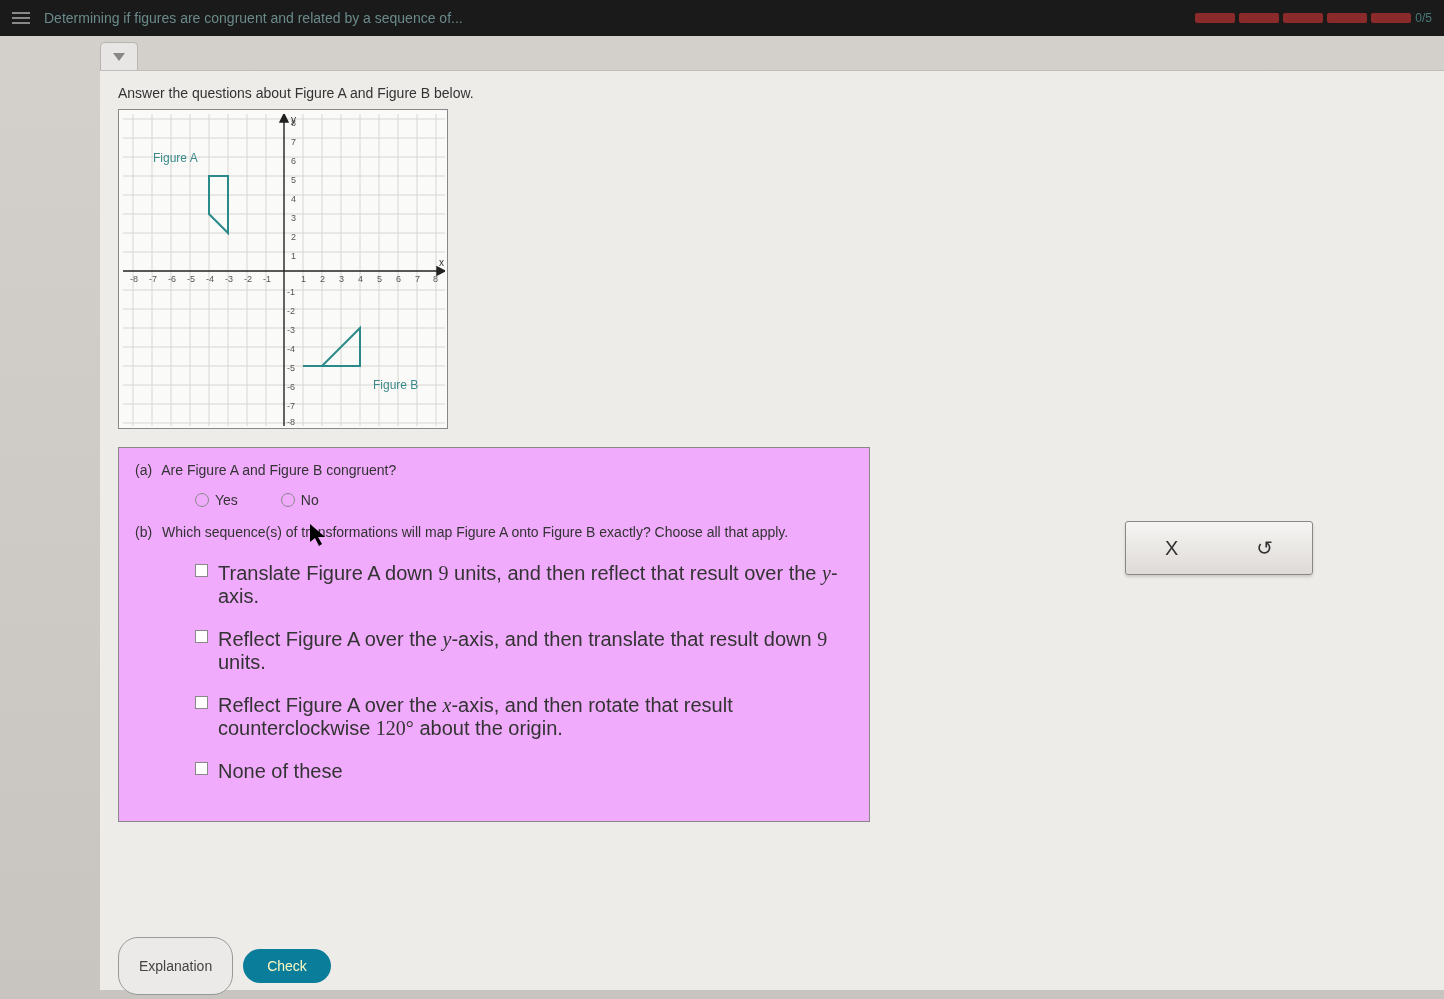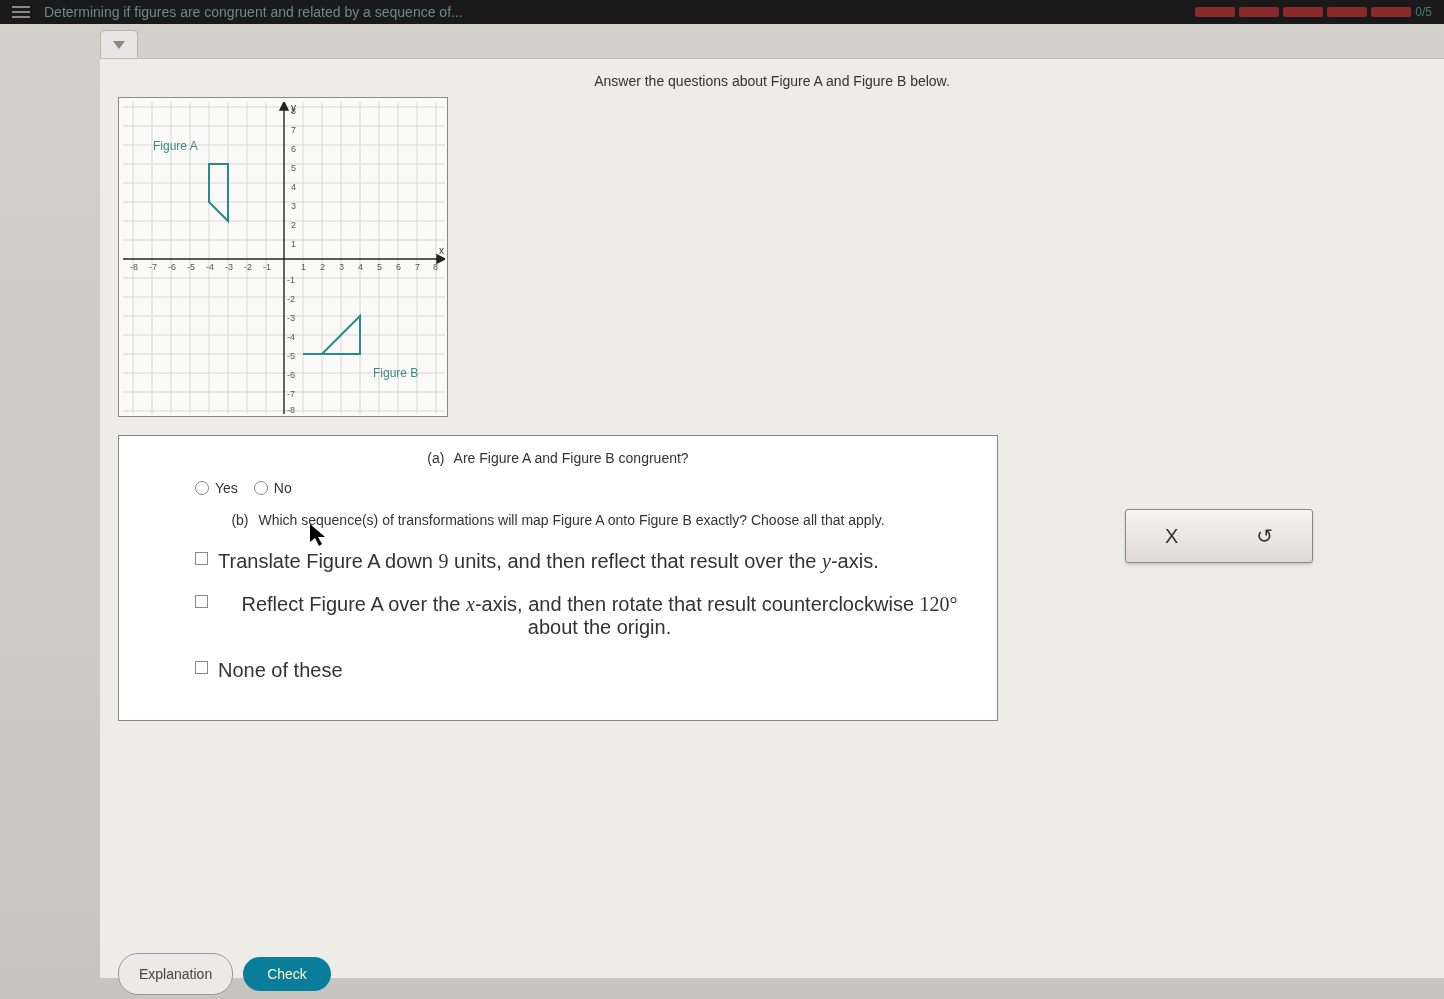--- a/index.html
+++ b/index.html
@@ -6,21 +6,21 @@
   body {
     font-family: Arial, Helvetica, sans-serif;
     background: linear-gradient(180deg, #d4d0cc 0%, #c8c4c0 100%);
     width: 1444px;
     height: 999px;
     overflow: hidden;
     position: relative;
   }
   .topbar {
     background: #1a1a1a;
-    height: 24px;
+    height: 36px;
     display: flex;
     align-items: center;
     padding: 0 12px;
     color: #7a8a8a;
     font-size: 14px;
     gap: 14px;
   }
   .menu-icon-lines {
     display: flex; flex-direction: column; gap: 3px;
     cursor: pointer;
@@ -48,41 +48,40 @@
     justify-content: center;
   }
   .chev { width:0;height:0;border-left:6px solid transparent;border-right:6px solid transparent;border-top:8px solid #888; }
   
   .workarea {
     background: #eeece9;
     border-top: 1px solid #c0bcb8;
     min-height: 920px;
     padding: 14px 18px;
     position: relative;
-    text-align: center;
   }
   .prompt-text { font-size: 14px; color: #333; margin-bottom: 8px;}
   
   .graph-box {
     border: 1px solid #888; background:#fafaf8; width:330px; height:320px;
     padding:4px; position:relative; margin-bottom:18px;
   }
   svg.axes { position:absolute; top:4px; left:4px; }
   
   .question-panel {
     border: 1px solid #888;
-    background:#ffffff;
-    width: 880px;
+    background:#f0abfc;
+    width: 752px;
     padding: 14px 16px 18px 16px;
     font-size: 14px;
     color:#333;
   }
   .qa-row { margin-bottom: 10px; }
   .part-label { margin-right: 6px; }
-  .radio-row { margin: 14px 0 16px 60px; display:flex; gap: 16px; align-items:center;}
+  .radio-row { margin: 14px 0 16px 60px; display:flex; gap: 43px; align-items:center;}
   .radio-row label { display:flex; align-items:center; gap:6px; cursor:pointer;}
   .radio-circle {
     width:14px; height:14px; border:1px solid #888; border-radius:50%; display:inline-block;
   }
   .opts { margin: 22px 0 0 60px; }
   .opt-row { display:flex; align-items:flex-start; gap:10px; margin-bottom: 20px; font-size:20px;}
   .chk { width:13px; height:13px; border:1px solid #888; background:#fff; margin-top:2px; flex-shrink:0;}
   .math-ital { font-style: italic; font-family: 'Times New Roman', serif; }
   .math-upr  { font-family: 'Times New Roman', serif; }
   
@@ -98,21 +97,21 @@
   .side-toolbox .sym { font-size:20px; color:#333; cursor:pointer;}
   
   .bottom-bar {
     position:absolute;
     bottom: 0; left: 100px;
     display:flex; gap:10px; align-items:center;
     padding: 0 18px 4px 18px;
   }
   .btn-outline {
     border:1px solid #999; border-radius: 20px;
-    padding: 12px 20px; background:#eceae8; font-size:14px;
+    padding: 20px 20px; background:#eceae8; font-size:14px;
     color:#444; cursor:pointer;
   }
   .btn-primary {
     border:none; border-radius:20px; padding:9px 24px;
     background:#0a7d9a; color:#fef9c3; font-size:14px; cursor:pointer;
   }
   .cursor-arrow {
     position:absolute; top:524px; left:310px; pointer-events:none;
   }
 </style>
@@ -260,20 +259,26 @@
       <div class="opts">
         <div class="opt-row">
           <span class="chk"></span>
           <span>
             <span>Translate Figure A down </span><span class="math-upr">9</span><span> units, and then reflect that result over the </span><span class="math-ital">y</span><span>-axis.</span>
           </span>
         </div>
         <div class="opt-row">
           <span class="chk"></span>
           <span>
+            <span>Reflect Figure A over the </span><span class="math-ital">y</span><span>-axis, and then translate that result down </span><span class="math-upr">9</span><span> units.</span>
+          </span>
+        </div>
+        <div class="opt-row">
+          <span class="chk"></span>
+          <span>
             <span>Reflect Figure A over the </span><span class="math-ital">x</span><span>-axis, and then rotate that result counterclockwise </span><span class="math-upr">120°</span><span> about the origin.</span>
           </span>
         </div>
         <div class="opt-row">
           <span class="chk"></span>
           <span>None of these</span>
         </div>
       </div>
     </div>
 

